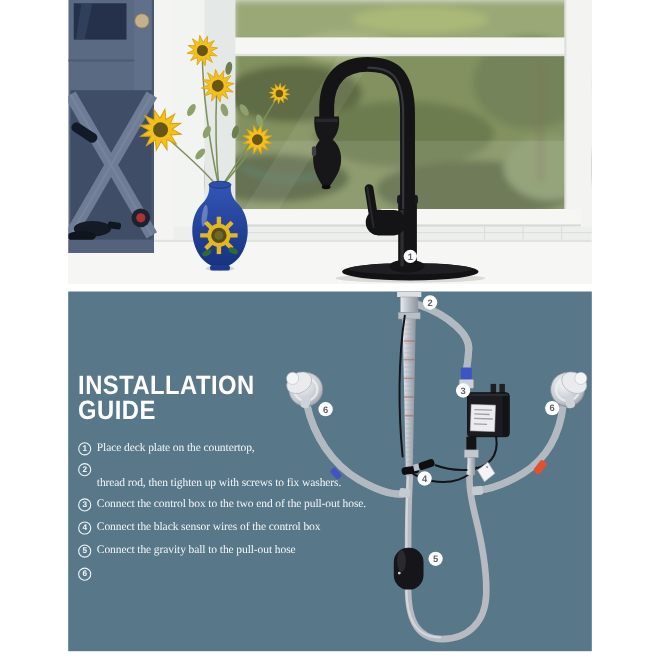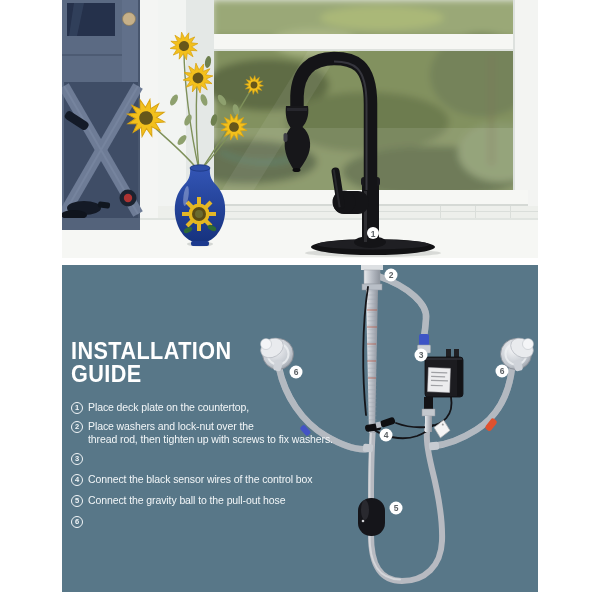--- a/index.html
+++ b/index.html
@@ -9,21 +9,21 @@
   .panel{position:absolute;left:62px;top:265px;width:476px;height:327px;background:#587788;overflow:hidden;}
   .panel svg,.photo svg{position:absolute;left:0;top:0;}
   .guide-title{position:absolute;left:9px;top:74px;color:#ffffff;font-weight:bold;
                font-size:24px;line-height:23px;letter-spacing:.5px;
                transform:scaleX(.9);transform-origin:left top;white-space:nowrap;}
   .steps{position:absolute;left:9px;top:136px;width:368px;color:#f2f6f8;}
   .step{display:flex;align-items:flex-start;margin-bottom:6px;}
   .step.single{margin-bottom:8px;}
   .step-num{flex:0 0 auto;width:10px;height:10px;border:1px solid #f2f6f8;border-radius:50%;
             font-size:7.5px;line-height:10px;text-align:center;margin:1px 5px 0 0;font-weight:bold;}
-  .step-text{font-size:10.5px;line-height:13px;letter-spacing:-.1px;}
+  .step-text{font-size:10.5px;line-height:13px;letter-spacing:-.1px;font-family:Liberation Serif, serif;}
   .braid-base{fill:none;stroke:#c9cdd3;stroke-width:6.5;stroke-linecap:round;}
   .braid-dash{fill:none;stroke:#949ba6;stroke-width:6.5;stroke-linecap:round;stroke-dasharray:1.5 2.4;opacity:.4;}
   .hose-gray{fill:none;stroke:#b7bac1;stroke-width:6;stroke-linecap:round;}
   .hose-gray-hl{fill:none;stroke:#d9dbde;stroke-width:2;stroke-linecap:round;opacity:.85;}
   .marker circle{fill:#ffffff;}
   .marker text{font-family:"Liberation Sans",sans-serif;font-size:8.5px;font-weight:bold;
                fill:#5c6165;text-anchor:middle;}
   .wire{fill:none;stroke:#141418;stroke-width:1.8;stroke-linecap:round;}
 </style>
 </head>
@@ -332,26 +332,27 @@
     <div class="steps">
       <div class="step">
         <span class="step-num">1</span>
         <span class="step-text">
           <span>Place deck plate on the countertop,</span><br>
         </span>
       </div>
       <div class="step">
         <span class="step-num">2</span>
         <span class="step-text">
-          <span>Place washers and lock-nut over the</span><br>
+          <br>
           <span>thread rod, then tighten up with screws to fix washers.</span>
         </span>
       </div>
       <div class="step single">
         <span class="step-num">3</span>
+        <span class="step-text">Connect the control box to the two end of the pull-out hose.</span>
       </div>
       <div class="step single">
         <span class="step-num">4</span>
         <span class="step-text">Connect the black sensor wires of the control box</span>
       </div>
       <div class="step single">
         <span class="step-num">5</span>
         <span class="step-text">Connect the gravity ball to the pull-out hose</span>
       </div>
       <div class="step single">

